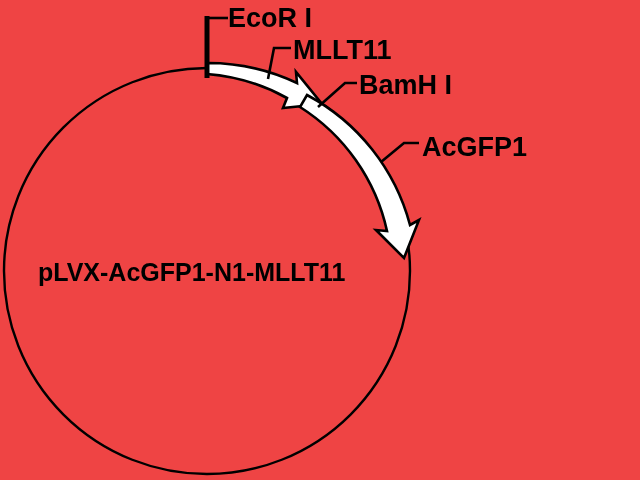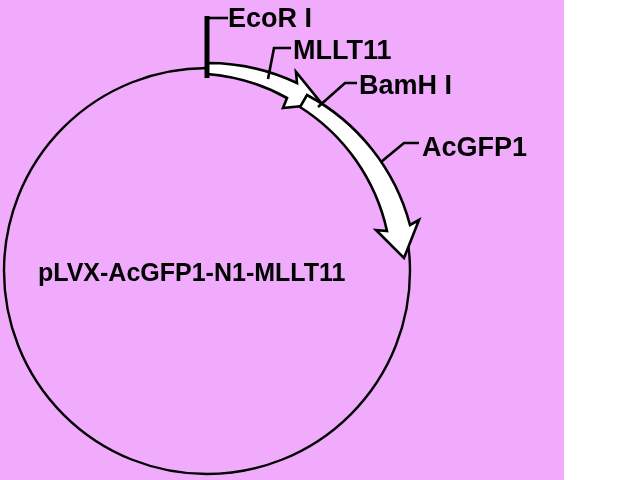--- a/index.html
+++ b/index.html
@@ -8,23 +8,23 @@
     background: #ffffff;
   }
   body {
     width: 640px;
     height: 480px;
     overflow: hidden;
     font-family: "Liberation Sans", sans-serif;
   }
   #plasmid-map {
     position: relative;
-    width: 564px;
+    width: 640px;
     height: 480px;
-    background: #f0abfc;
+    background: #ef4444;
   }
   #map-svg {
     position: absolute;
     top: 0;
     left: 0;
     display: block;
   }
   .map-label {
     font-family: "Liberation Sans", sans-serif;
     font-weight: bold;

